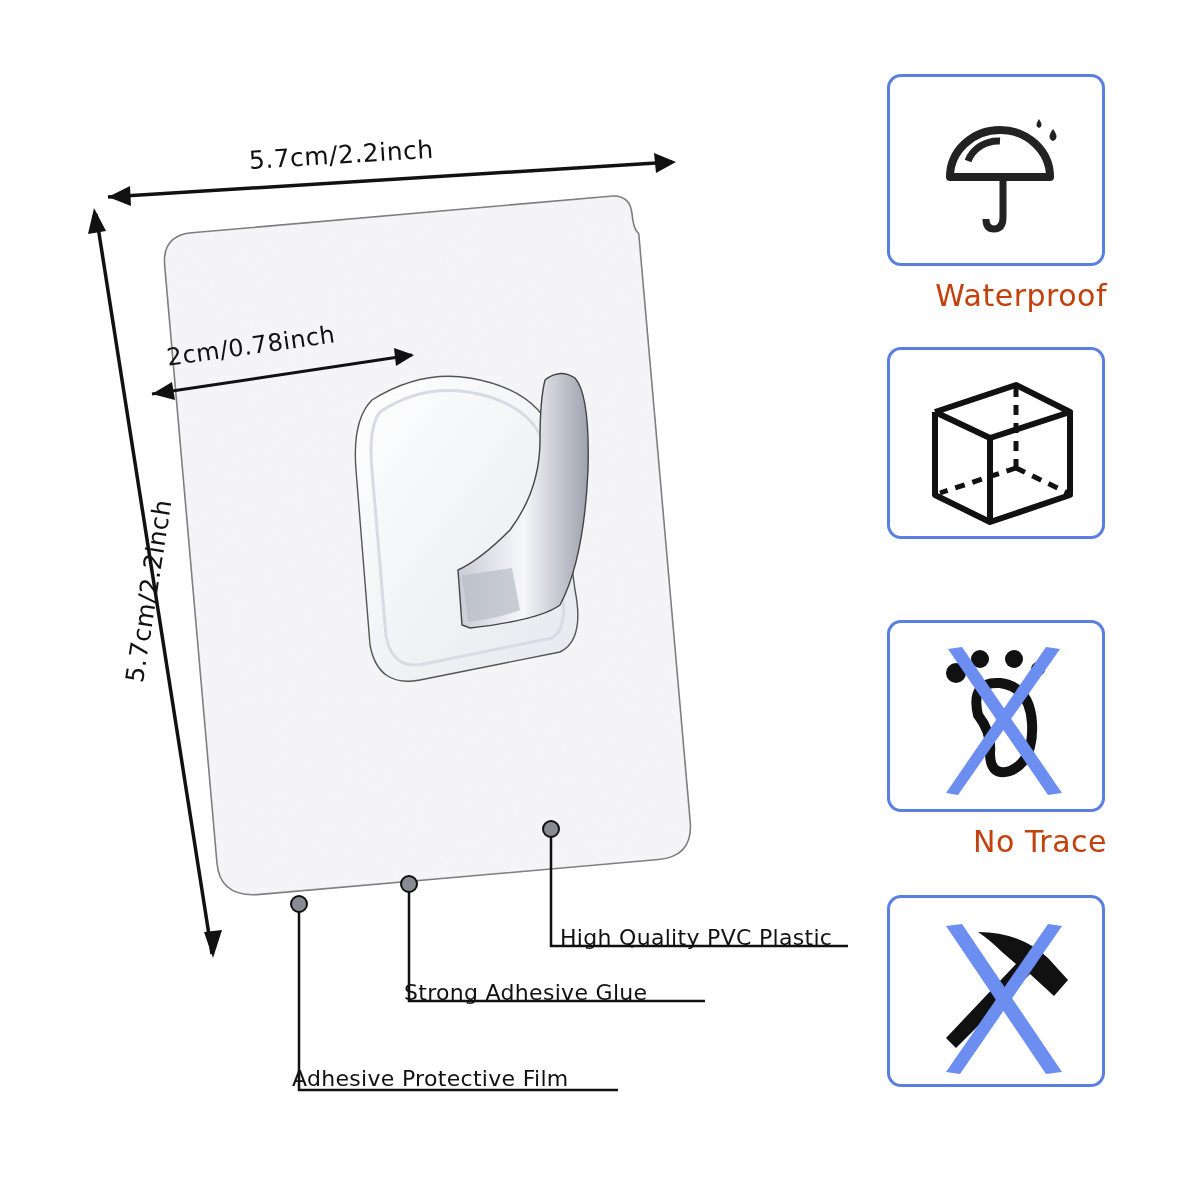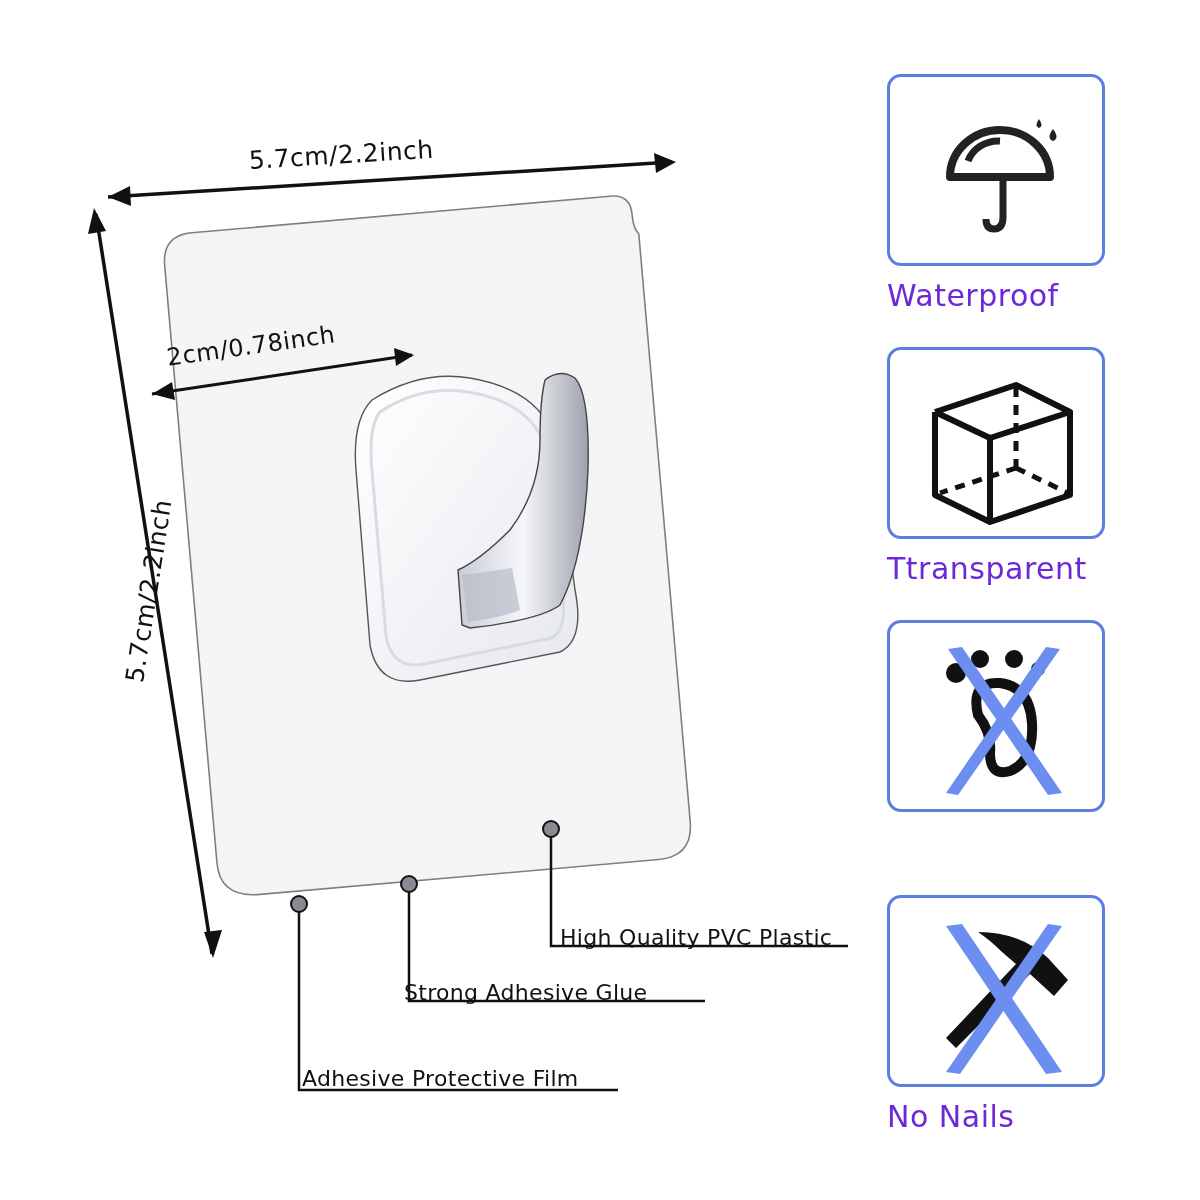--- a/index.html
+++ b/index.html
@@ -8,21 +8,21 @@
   .abs { position: absolute; }
   svg { display: block; }
 
   .dim-text { font-family: "DejaVu Sans", sans-serif; font-size: 25px; color: #111; white-space: nowrap; letter-spacing: 0.5px; }
 
   .callout-label { position: absolute; font-family: "DejaVu Sans", sans-serif; font-size: 22px; color: #111; white-space: nowrap; letter-spacing: 0.3px; margin-top: 13px; }
 
   .feature-card { position: absolute; left: 887px; width: 220px; }
   .feature-box { width: 218px; height: 192px; border: 3px solid #5b7fe0; border-radius: 14px; background: #fff; position: relative; box-sizing: border-box; }
   .feature-box svg { position: absolute; left: 0; top: 0; }
-  .feature-label { text-align: left; font-family: "DejaVu Sans", sans-serif; font-size: 30px; color: #6d28d9; margin-top: 12px; letter-spacing: 0.5px; }
+  .feature-label { text-align: right; font-family: "DejaVu Sans", sans-serif; font-size: 30px; color: #c2410c; margin-top: 12px; letter-spacing: 0.5px; }
 </style>
 </head>
 <body>
 
 <div class="abs" style="left:0;top:0;width:860px;height:1200px;">
   <svg width="860" height="1200" viewBox="0 0 860 1200">
     <defs>
       <filter id="tex" x="0" y="0" width="100%" height="100%">
         <feTurbulence type="fractalNoise" baseFrequency="0.9" numOctaves="2" seed="3" result="n"></feTurbulence>
         <feColorMatrix type="matrix" values="0 0 0 0 0.94  0 0 0 0 0.94  0 0 0 0 0.96  0 0 0 0.25 0" in="n" result="c"></feColorMatrix>
@@ -77,21 +77,21 @@
     </g>
   </svg>
 </div>
 
 <div class="abs dim-text" style="left:248px;top:146px;transform:rotate(-3.5deg);transform-origin:left top;">5.7cm/2.2inch</div>
 <div class="abs dim-text" style="left:120px;top:680px;transform:rotate(-81deg);transform-origin:left top;">5.7cm/2.2inch</div>
 <div class="abs dim-text" style="left:165px;top:344px;transform:rotate(-8deg);transform-origin:left top;font-size:24px;">2cm/0.78inch</div>
 
 <div class="callout-label" style="left:560px;top:912px;">High Quality PVC Plastic</div>
 <div class="callout-label" style="left:404px;top:967px;">Strong Adhesive Glue</div>
-<div class="callout-label" style="left:302px;top:1053px;">Adhesive Protective Film</div>
+<div class="callout-label" style="left:292px;top:1053px;">Adhesive Protective Film</div>
 
 <div class="feature-card" style="top:74px;">
   <div class="feature-box">
     <svg width="212" height="186" viewBox="0 0 212 186">
       <path d="M60,100 A50,47 0 0 1 160,100 Z" fill="none" stroke="#222" stroke-width="8" stroke-linejoin="round"></path>
       <path d="M78,84 A32,30 0 0 1 110,64" fill="none" stroke="#222" stroke-width="7"></path>
       <path d="M113,102 L113,140 Q113,152 104,152 Q96,152 96,142" fill="none" stroke="#222" stroke-width="7"></path>
       <path d="M149,42 q-5,7 0,9 q5,-2 0,-9 Z" fill="#222"></path>
       <path d="M163,52 q-7,9 0,12 q7,-3 0,-12 Z" fill="#222"></path>
     </svg>
@@ -107,47 +107,46 @@
         <polyline points="45,62 45,145 100,172 180,145 180,62"></polyline>
         <line x1="100" y1="88" x2="100" y2="172"></line>
       </g>
       <g fill="none" stroke="#111" stroke-width="5" stroke-dasharray="10,8">
         <line x1="126" y1="37" x2="126" y2="118"></line>
         <line x1="126" y1="118" x2="50" y2="143"></line>
         <line x1="126" y1="118" x2="178" y2="143"></line>
       </g>
     </svg>
   </div>
-  <div class="feature-label">Ttransparent</div>
 </div>
 
 <div class="feature-card" style="top:620px;">
   <div class="feature-box">
     <svg width="212" height="186" viewBox="0 0 212 186">
       <g fill="#111">
         <circle cx="66" cy="50" r="10"></circle>
         <circle cx="90" cy="36" r="9"></circle>
         <circle cx="124" cy="36" r="9"></circle>
         <circle cx="148" cy="46" r="7"></circle>
       </g>
       <path d="M88,92 Q80,58 110,60 Q140,64 142,100 Q144,138 120,148 Q100,154 100,130 Q102,110 88,92 Z" fill="none" stroke="#111" stroke-width="10"></path>
       <g fill="#6b8ef0">
         <path d="M58,26 L72,24 L172,170 L158,172 Z"></path>
         <path d="M156,24 L170,26 L68,172 L56,170 Z"></path>
       </g>
     </svg>
   </div>
+  <div class="feature-label">No Trace</div>
 </div>
 
 <div class="feature-card" style="top:895px;">
   <div class="feature-box">
     <svg width="212" height="186" viewBox="0 0 212 186">
       <g fill="#111">
         <path d="M88,34 Q130,34 158,60 L178,82 L164,98 L140,76 L66,150 L56,140 L126,66 L112,54 Q100,42 88,34 Z"></path>
       </g>
       <g fill="#6b8ef0">
         <path d="M56,28 L72,26 L172,174 L156,176 Z"></path>
         <path d="M158,26 L172,28 L70,176 L56,174 Z"></path>
       </g>
     </svg>
   </div>
-  <div class="feature-label">No Nails</div>
 </div>
 
 </body></html>

